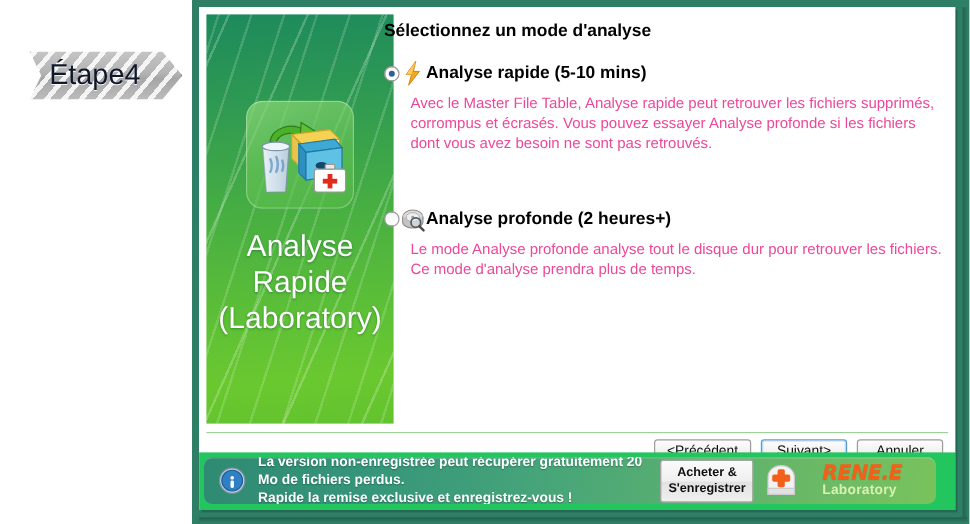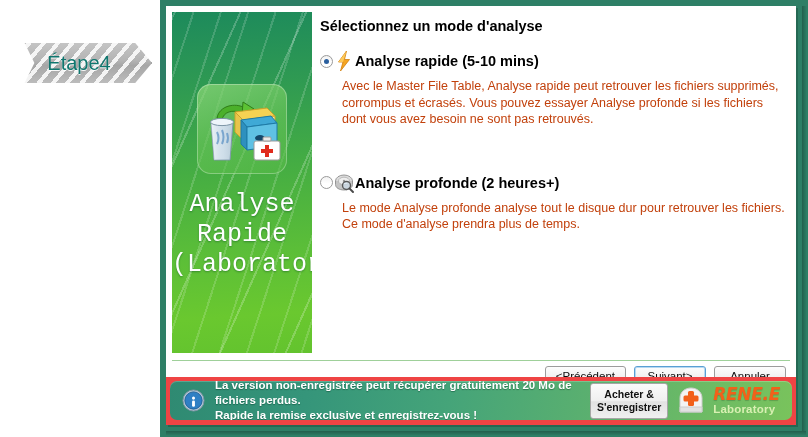--- a/index.html
+++ b/index.html
@@ -43,23 +43,23 @@
     clip-path: polygon(0% 10%, 9% 10%, 16% 50%, 9% 90%, 0% 90%,
                        88% 90%, 100% 50%, 88% 10%);
     box-shadow: inset 0 0 0 1px rgba(110,110,110,0.75);
   }
   #step-label {
     position: absolute;
     left: 0; right: 6px;
     top: 50%;
     transform: translateY(-50%);
     text-align: center;
-    font-size: 20px;
+    font-size: 24px;
     font-weight: 400;
-    color: #0f766e;
+    color: #0f172a;
     letter-spacing: 0px;
     text-shadow: 0 1px 0 rgba(255,255,255,0.9);
   }
 
   
   #app-window {
     position: absolute;
     left: 160px;
     top: 0px;
     width: 648px;
@@ -106,35 +106,34 @@
     background: #ffffff;
     box-sizing: border-box;
     padding: 4px;
   }
 
   
   #side-panel {
     position: absolute;
     left: 6px;
     top: 6px;
-    width: 140px;
+    width: 156px;
     height: 341px;
     background:
       repeating-linear-gradient(-72deg,
         rgba(255,255,255,0.00) 0px, rgba(255,255,255,0.00) 9px,
         rgba(255,255,255,0.16) 9px, rgba(255,255,255,0.16) 11px,
         rgba(255,255,255,0.00) 11px, rgba(255,255,255,0.00) 26px),
       repeating-linear-gradient(-66deg,
         rgba(255,255,255,0.00) 0px, rgba(255,255,255,0.00) 23px,
         rgba(255,255,255,0.22) 23px, rgba(255,255,255,0.22) 25px,
         rgba(255,255,255,0.00) 25px, rgba(255,255,255,0.00) 60px),
       linear-gradient(176deg,
         #1d8a5c 0%, #2f9a52 22%, #45ad43 46%, #5bbe38 70%, #6ac82f 88%, #63c32e 100%);
     overflow: hidden;
-    font-family: Liberation Mono, monospace;
   }
   #side-panel-icon {
     position: absolute;
     left: 50%;
     transform: translateX(-50%);
     top: 72px;
     width: 90px;
     height: 90px;
   }
   #side-panel-icon .icon-plate {
@@ -203,21 +202,21 @@
   }
   .option-title {
     font-size: 14.5px;
     font-weight: bold;
     color: #000000;
   }
   .option-desc {
     margin: 6px 0 0 22px;
     font-size: 12.5px;
     line-height: 16.5px;
-    color: #c2410c;
+    color: #ec4899;
     max-width: 452px;
   }
   #option-deep-block { margin-top: 44px; }
 
   
   #button-separator {
     position: absolute;
     left: 6px;
     right: 6px;
     top: 354px;
@@ -253,23 +252,23 @@
   }
   .mnemonic { text-decoration: underline; }
 
   
   #footer-bar {
     position: absolute;
     left: 0;
     top: 371px;
     right: 0;
     bottom: 0;
-    background: #ef4444;
-    box-sizing: border-box;
-    padding: 4px 4px 5px 4px;
+    background: #22c55e;
+    box-sizing: border-box;
+    padding: 4px 16px 5px 4px;
   }
   #footer-inner {
     position: relative;
     width: 100%;
     height: 100%;
     border-radius: 7px;
     background: linear-gradient(100deg,
       #2f8a72 0%, #35957a 22%, #45a479 45%, #5bb06f 68%, #6fbc63 88%, #79c35c 100%);
     box-shadow: inset 0 1px 0 rgba(255,255,255,0.22);
     display: flex;
@@ -304,24 +303,24 @@
     font-weight: bold;
     line-height: 13px;
     display: flex;
     flex-direction: column;
     align-items: center;
     justify-content: center;
     text-align: left;
     flex: 0 0 auto;
   }
   #brand-logo {
-    margin-right: 12px;
+    margin-right: 28px;
     display: flex;
     align-items: center;
-    gap: 5px;
+    gap: 17px;
     flex: 0 0 auto;
   }
   #brand-text { line-height: 1; }
   #brand-name {
     font-family: "DejaVu Sans", sans-serif;
     font-size: 17px;
     font-weight: bold;
     font-style: italic;
     color: #f2601a;
     text-shadow: 0 1px 1px rgba(0,0,0,0.18);

